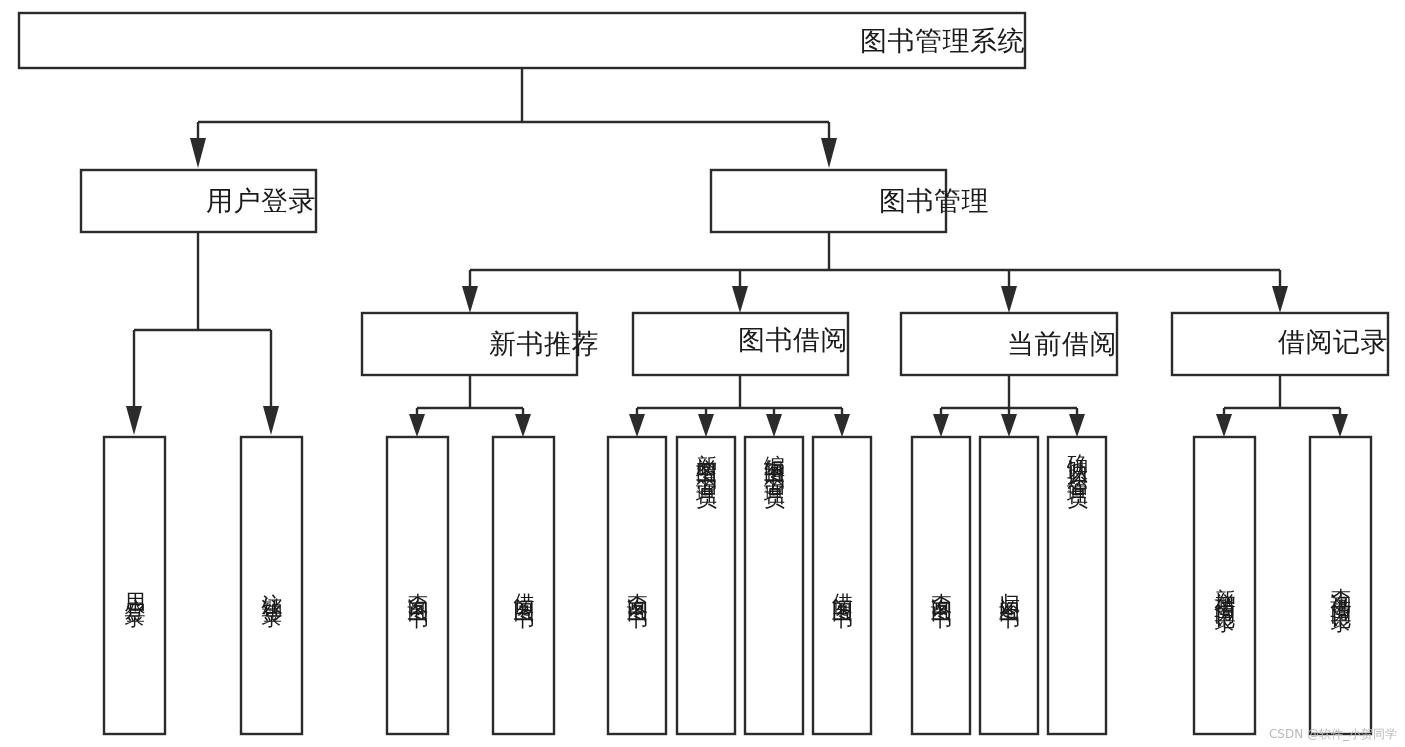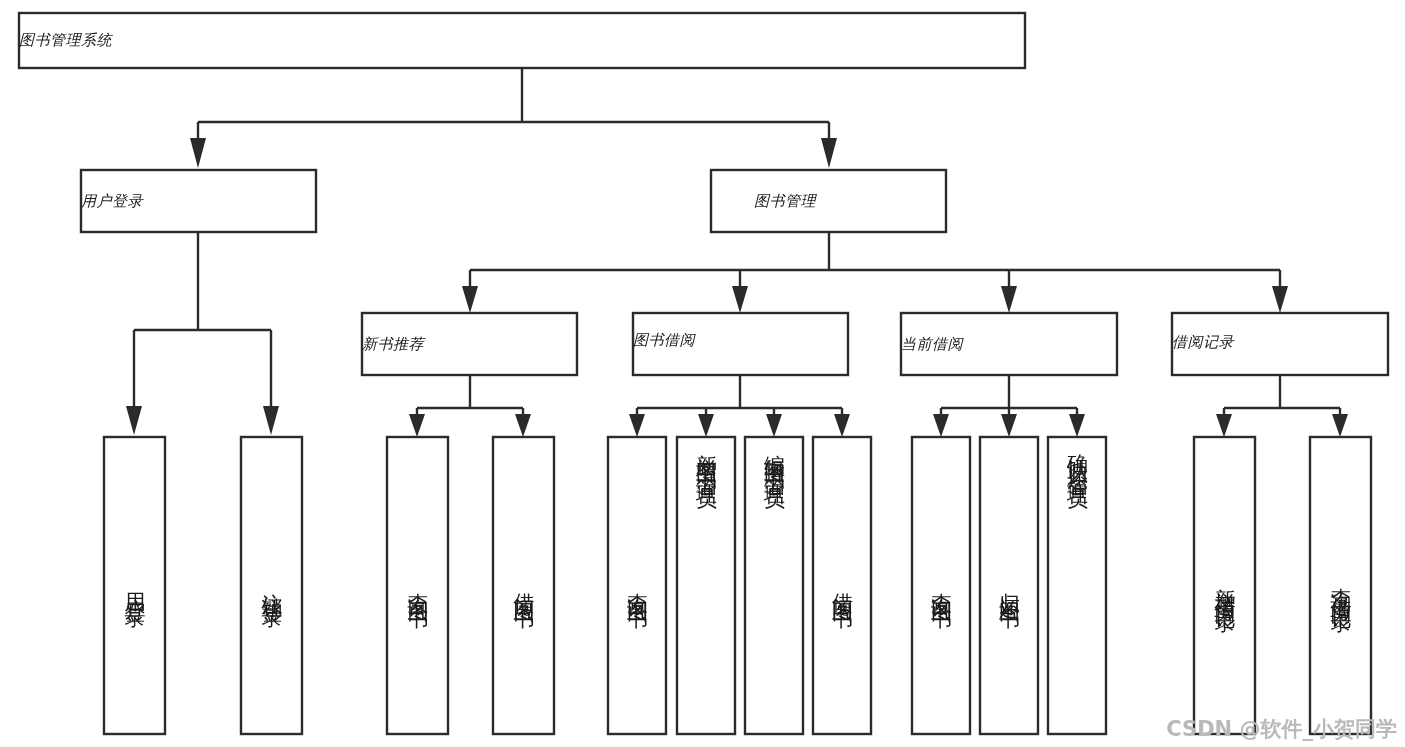--- a/index.html
+++ b/index.html
@@ -39,27 +39,26 @@
     stroke-linecap: butt;
   }
   .arrow-head {
     fill: #2b2b2b;
     stroke: none;
   }
   .node-label-h {
     position: absolute;
     display: flex;
     align-items: center;
-    justify-content: flex-start;
+    justify-content: flex-end;
     color: #1a1a1a;
-    font-size: 15px;
+    font-size: 27px;
     letter-spacing: 0.5px;
     white-space: nowrap;
     pointer-events: none;
-    font-style: italic;
   }
   .node-label-v {
     position: absolute;
     display: flex;
     align-items: center;
     justify-content: center;
     color: #1a1a1a;
     font-size: 21px;
     pointer-events: none;
   }
@@ -68,25 +67,24 @@
     text-orientation: upright;
     letter-spacing: 5px;
     line-height: 1;
     text-align: center;
     white-space: nowrap;
   }
   .watermark {
     position: absolute;
     right: 8px;
     bottom: 4px;
-    font-size: 21px;
+    font-size: 12px;
     color: #b9b9b9;
     white-space: nowrap;
     pointer-events: none;
-    font-weight: bold;
   }
 </style>
 </head>
 <body>
 
 <div id="diagram-root">
 
   <svg id="tree-svg" viewBox="0 0 1405 747" xmlns="http://www.w3.org/2000/svg">
 
     <g>
@@ -189,21 +187,21 @@
     <span>图书管理系统</span>
   </div>
 
   <div class="node-label-h" style="left:81px; top:170px; width:235px; height:62px;">
     <span>用户登录</span>
   </div>
   <div class="node-label-h" style="left:711px; top:170px; width:235px; height:62px;margin-left:43px;">
     <span>图书管理</span>
   </div>
 
-  <div class="node-label-h" style="left:362px; top:313px; width:215px; height:62px;">
+  <div class="node-label-h" style="left:362px; top:313px; width:215px; height:62px;padding-left:22px;">
     <span>新书推荐</span>
   </div>
   <div class="node-label-h" style="left:633px; top:313px; width:215px; height:54px;">
     <span>图书借阅</span>
   </div>
   <div class="node-label-h" style="left:901px; top:313px; width:216px; height:62px;">
     <span>当前借阅</span>
   </div>
   <div class="node-label-h" style="left:1172px; top:311px; width:216px; height:62px;">
     <span>借阅记录</span>

